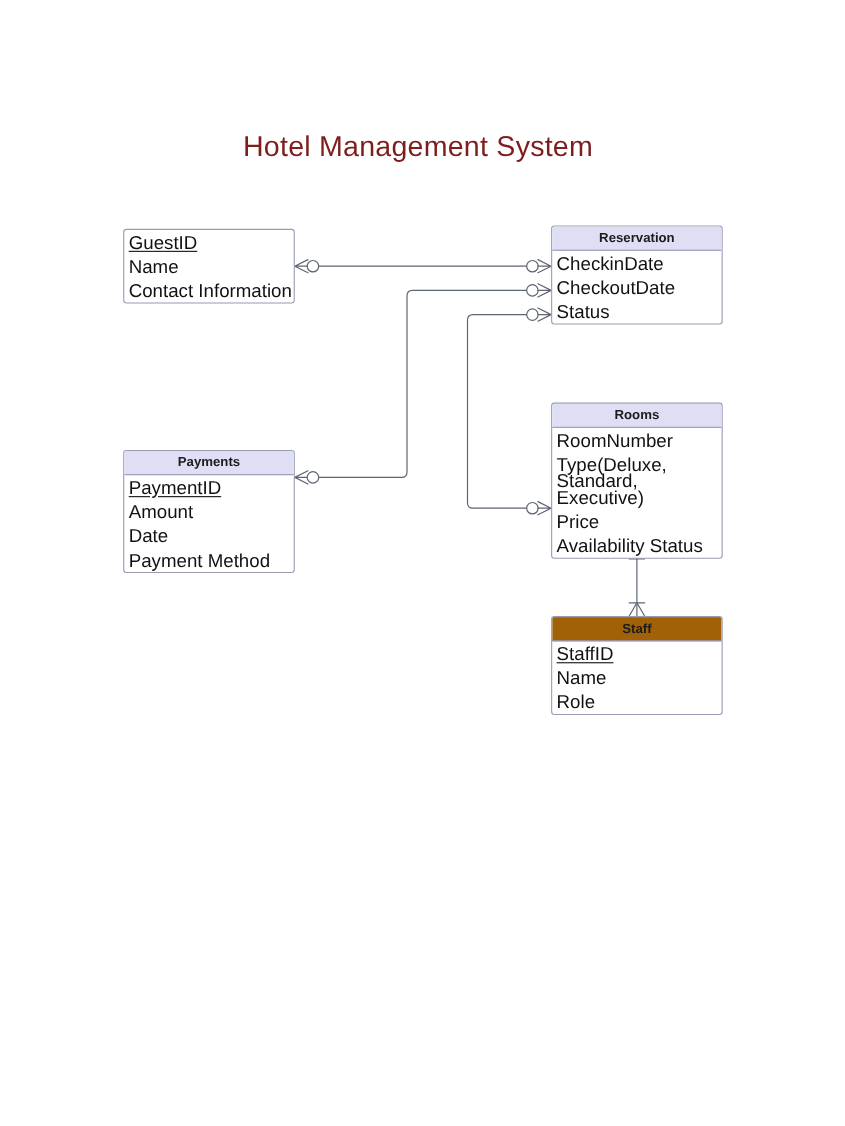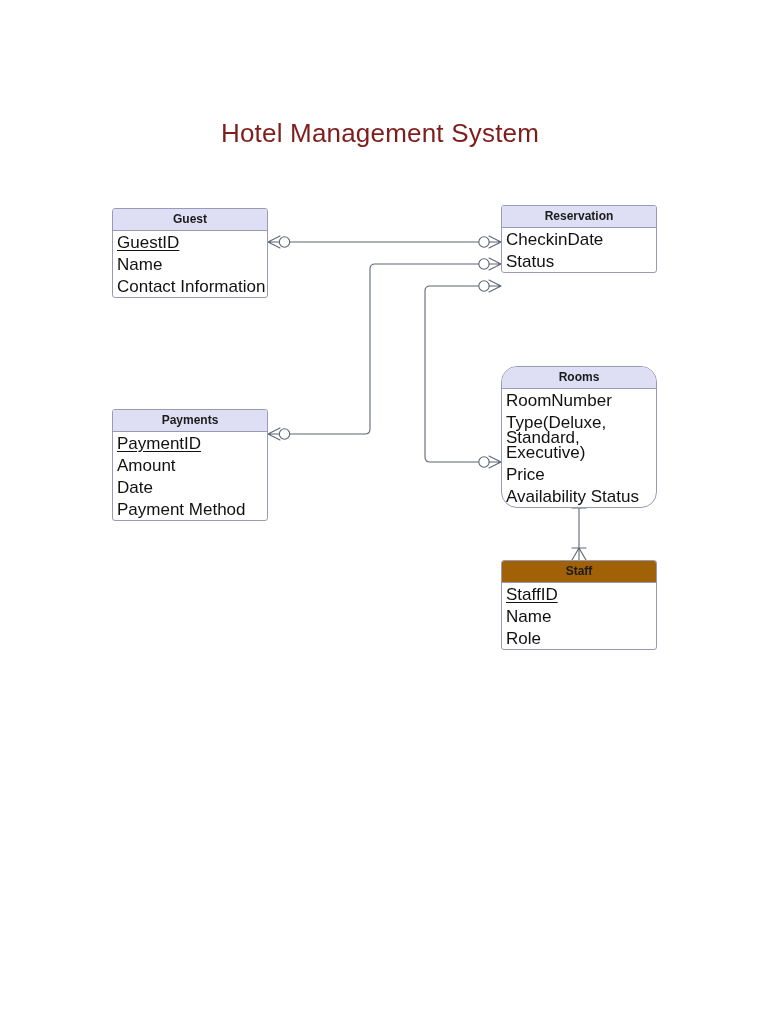--- a/index.html
+++ b/index.html
@@ -119,41 +119,43 @@
       <g>
         <path d="M 579 496 L 579 560"></path>
         <path d="M 579 508 L 572 496 M 579 508 L 586 496 M 572 508 L 586 508"></path>
         <path d="M 579 548 L 572 560 M 579 548 L 586 560 M 572 548 L 586 548"></path>
       </g>
 
     </g>
   </svg>
 
   <div class="entity" style="left:112px; top:208px; width:156px;">
-    <div class="entity-header hdr-lavender">Guest</div>
     <ul class="entity-fields">
       <li class="field pk">
         <span>GuestID</span>
       </li>
       <li class="field">
         <span>Name</span>
       </li>
       <li class="field">
         <span>Contact Information</span>
       </li>
     </ul>
   </div>
 
   <div class="entity" style="left:501px; top:205px; width:156px;">
     <div class="entity-header hdr-lavender">Reservation</div>
     <ul class="entity-fields">
       <li class="field">
         <span>CheckinDate</span>
       </li>
       <li class="field">
+        <span>CheckoutDate</span>
+      </li>
+      <li class="field">
         <span>Status</span>
       </li>
     </ul>
   </div>
 
   <div class="entity" style="left:112px; top:377px; width:156px;margin-top:32px;">
     <div class="entity-header hdr-lavender">Payments</div>
     <ul class="entity-fields">
       <li class="field pk">
         <span>PaymentID</span>
@@ -163,21 +165,21 @@
       </li>
       <li class="field">
         <span>Date</span>
       </li>
       <li class="field">
         <span>Payment Method</span>
       </li>
     </ul>
   </div>
 
-  <div class="entity" style="left:501px; top:366px; width:156px;border-radius:16px;">
+  <div class="entity" style="left:501px; top:366px; width:156px;">
     <div class="entity-header hdr-lavender">Rooms</div>
     <ul class="entity-fields">
       <li class="field">
         <span>RoomNumber</span>
       </li>
       <li class="field">
         <span>Type(Deluxe, Standard, Executive)</span>
       </li>
       <li class="field">
         <span>Price</span>

